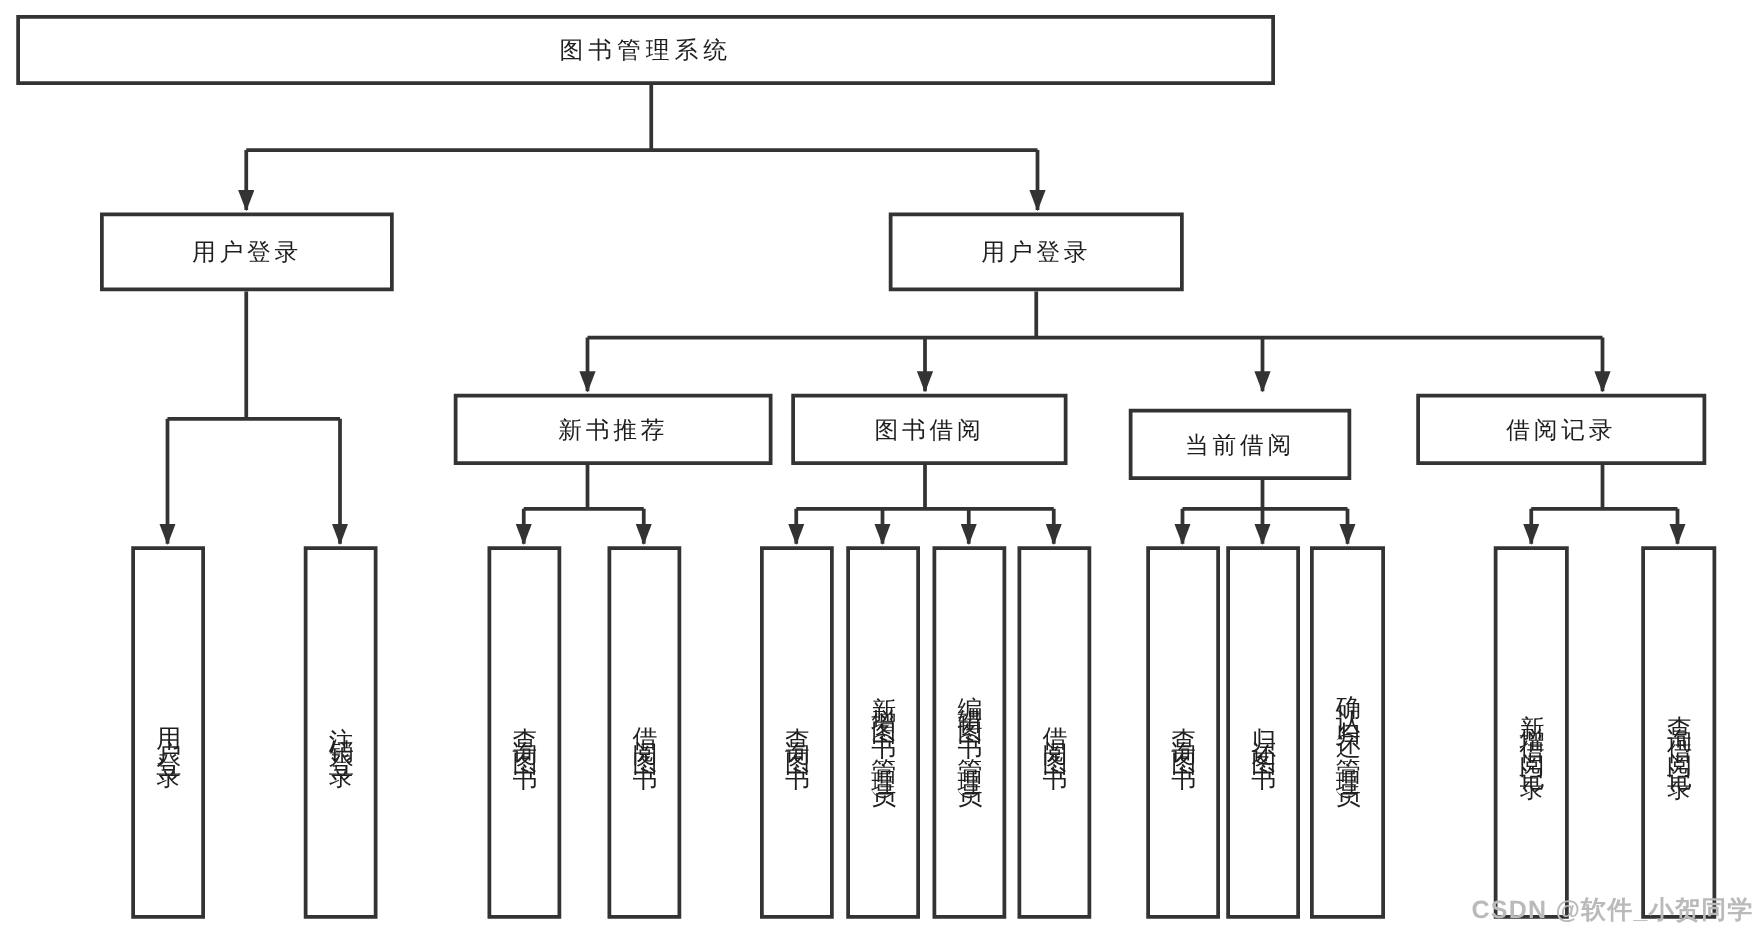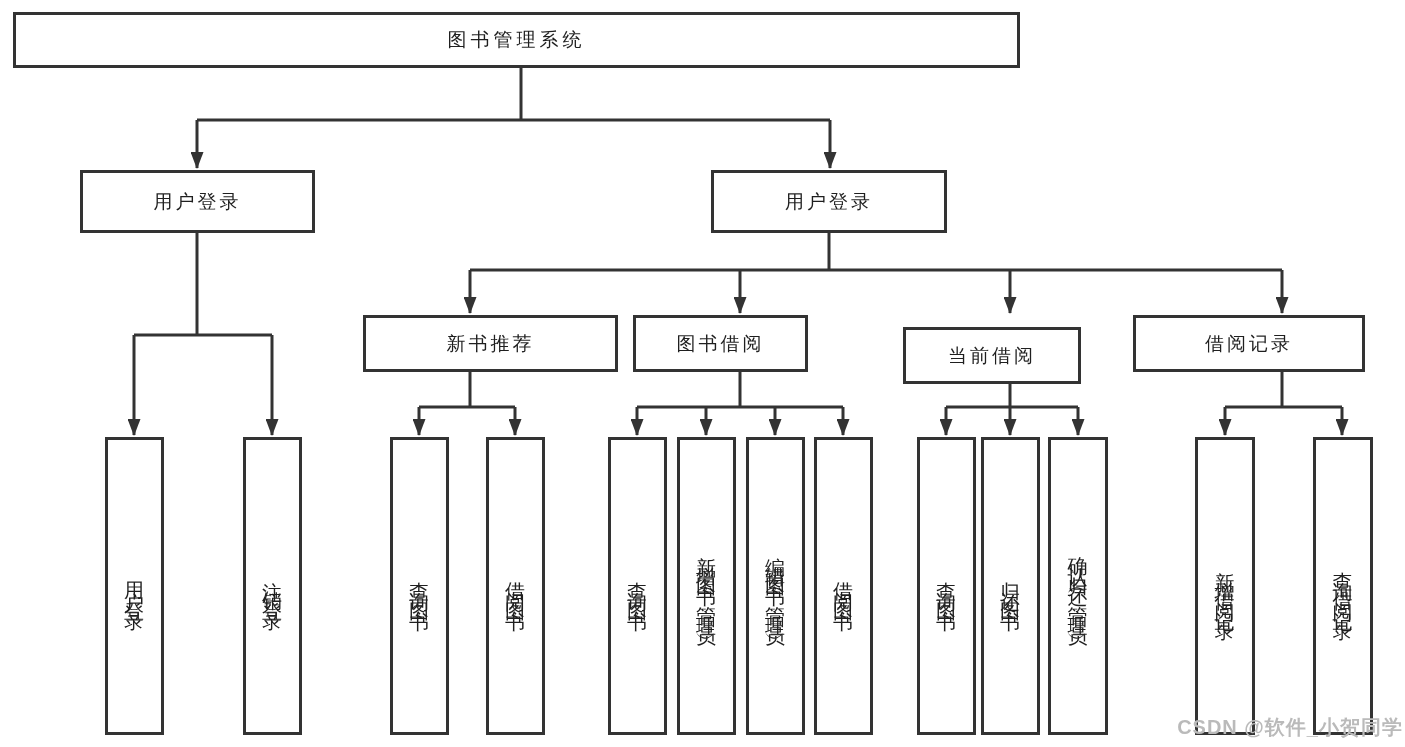--- a/index.html
+++ b/index.html
@@ -106,21 +106,21 @@
   <div class="box" style="left:80px;top:170px;width:235px;height:63px">
     <span class="h">用户登录</span>
   </div>
   <div class="box" style="left:711px;top:170px;width:236px;height:63px">
     <span class="h">用户登录</span>
   </div>
 
   <div class="box" style="left:363px;top:315px;width:255px;height:57px">
     <span class="h">新书推荐</span>
   </div>
-  <div class="box" style="left:633px;top:315px;width:175px;height:57px">
+  <div class="box" style="left:633px;top:315px;width:221px;height:57px">
     <span class="h">图书借阅</span>
   </div>
   <div class="box" style="left:903px;top:327px;width:178px;height:57px">
     <span class="h">当前借阅</span>
   </div>
   <div class="box" style="left:1133px;top:315px;width:232px;height:57px">
     <span class="h">借阅记录</span>
   </div>
 
   <div class="box leaf" style="left:105px">

